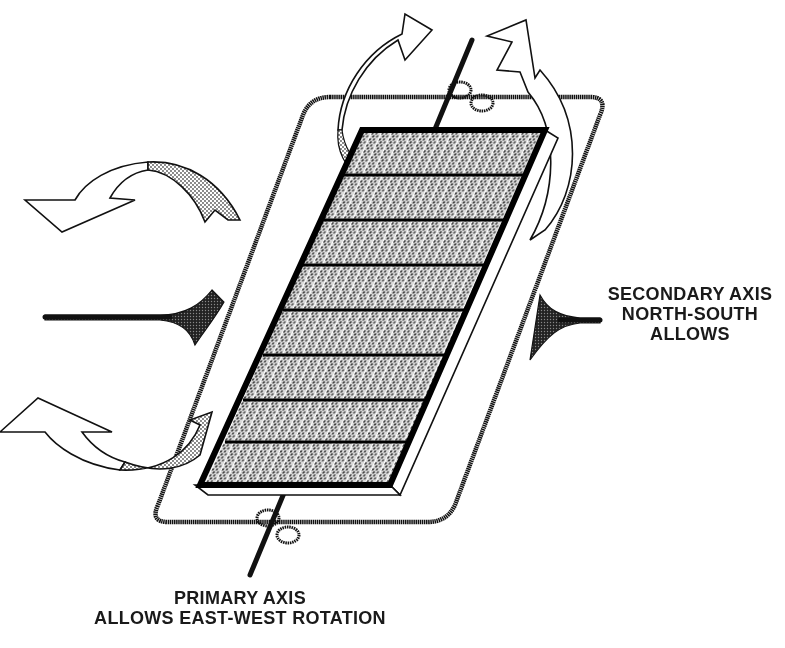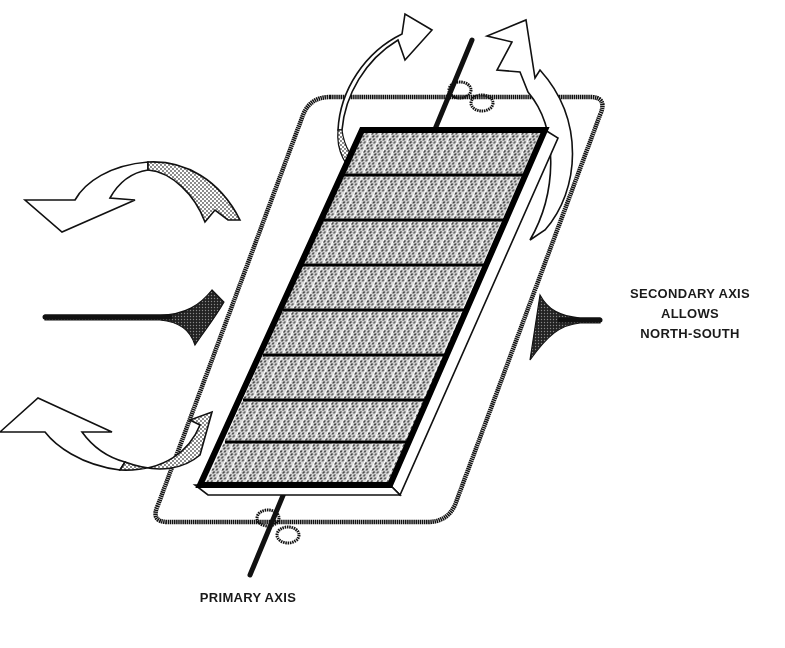--- a/index.html
+++ b/index.html
@@ -2,29 +2,29 @@
 <html><head>
   <meta charset="utf-8">
   <style>
     html, body { margin: 0; padding: 0; background: #ffffff; }
     body { width: 785px; height: 648px; overflow: hidden; position: relative; }
     #diagram { position: absolute; left: 0; top: 0; width: 785px; height: 648px; }
     .label {
       position: absolute;
       font-family: "Liberation Sans", sans-serif;
       font-weight: bold;
-      font-size: 13px;
+      font-size: 18px;
       color: #1a1a1a;
       text-align: center;
       line-height: 20px;
       letter-spacing: 0.3px;
     }
     .label span { display: block; }
     #label-secondary { left: 598px; top: 284px; width: 184px; }
-    #label-primary { left: 88px; top: 588px; width: 320px; }
+    #label-primary { left: 80px; top: 588px; width: 320px; }
   </style>
 </head>
 <body>
 
 <svg id="diagram" viewBox="0 0 785 648" xmlns="http://www.w3.org/2000/svg">
   <defs>
     <pattern id="stipple" width="4" height="4" patternUnits="userSpaceOnUse">
       <rect width="4" height="4" fill="#ffffff"></rect>
       <circle cx="1" cy="1" r="0.9" fill="#555"></circle>
       <circle cx="3" cy="3" r="0.9" fill="#555"></circle>
@@ -101,19 +101,20 @@
   </g>
 
   <g>
     <path d="M120,470 C80,465 55,445 45,432 L0,432 L38,398 L112,432 L82,432 C95,450 110,458 125,462 Z" fill="#ffffff" stroke="#111" stroke-width="1.6"></path>
     <path d="M120,470 C165,472 190,450 200,425 L190,420 L212,412 L200,455 C185,468 160,475 125,462 Z" fill="url(#stipple)" stroke="#111" stroke-width="1.6"></path>
   </g>
 </svg>
 
 <div id="label-secondary" class="label">
   <span>SECONDARY AXIS</span>
+  <span>NORTH-SOUTH</span>
   <span>ALLOWS</span>
-  <span>NORTH-SOUTH</span>
 </div>
 
 <div id="label-primary" class="label">
   <span>PRIMARY AXIS</span>
+  <span>ALLOWS EAST-WEST ROTATION</span>
 </div>
 
 </body></html>

